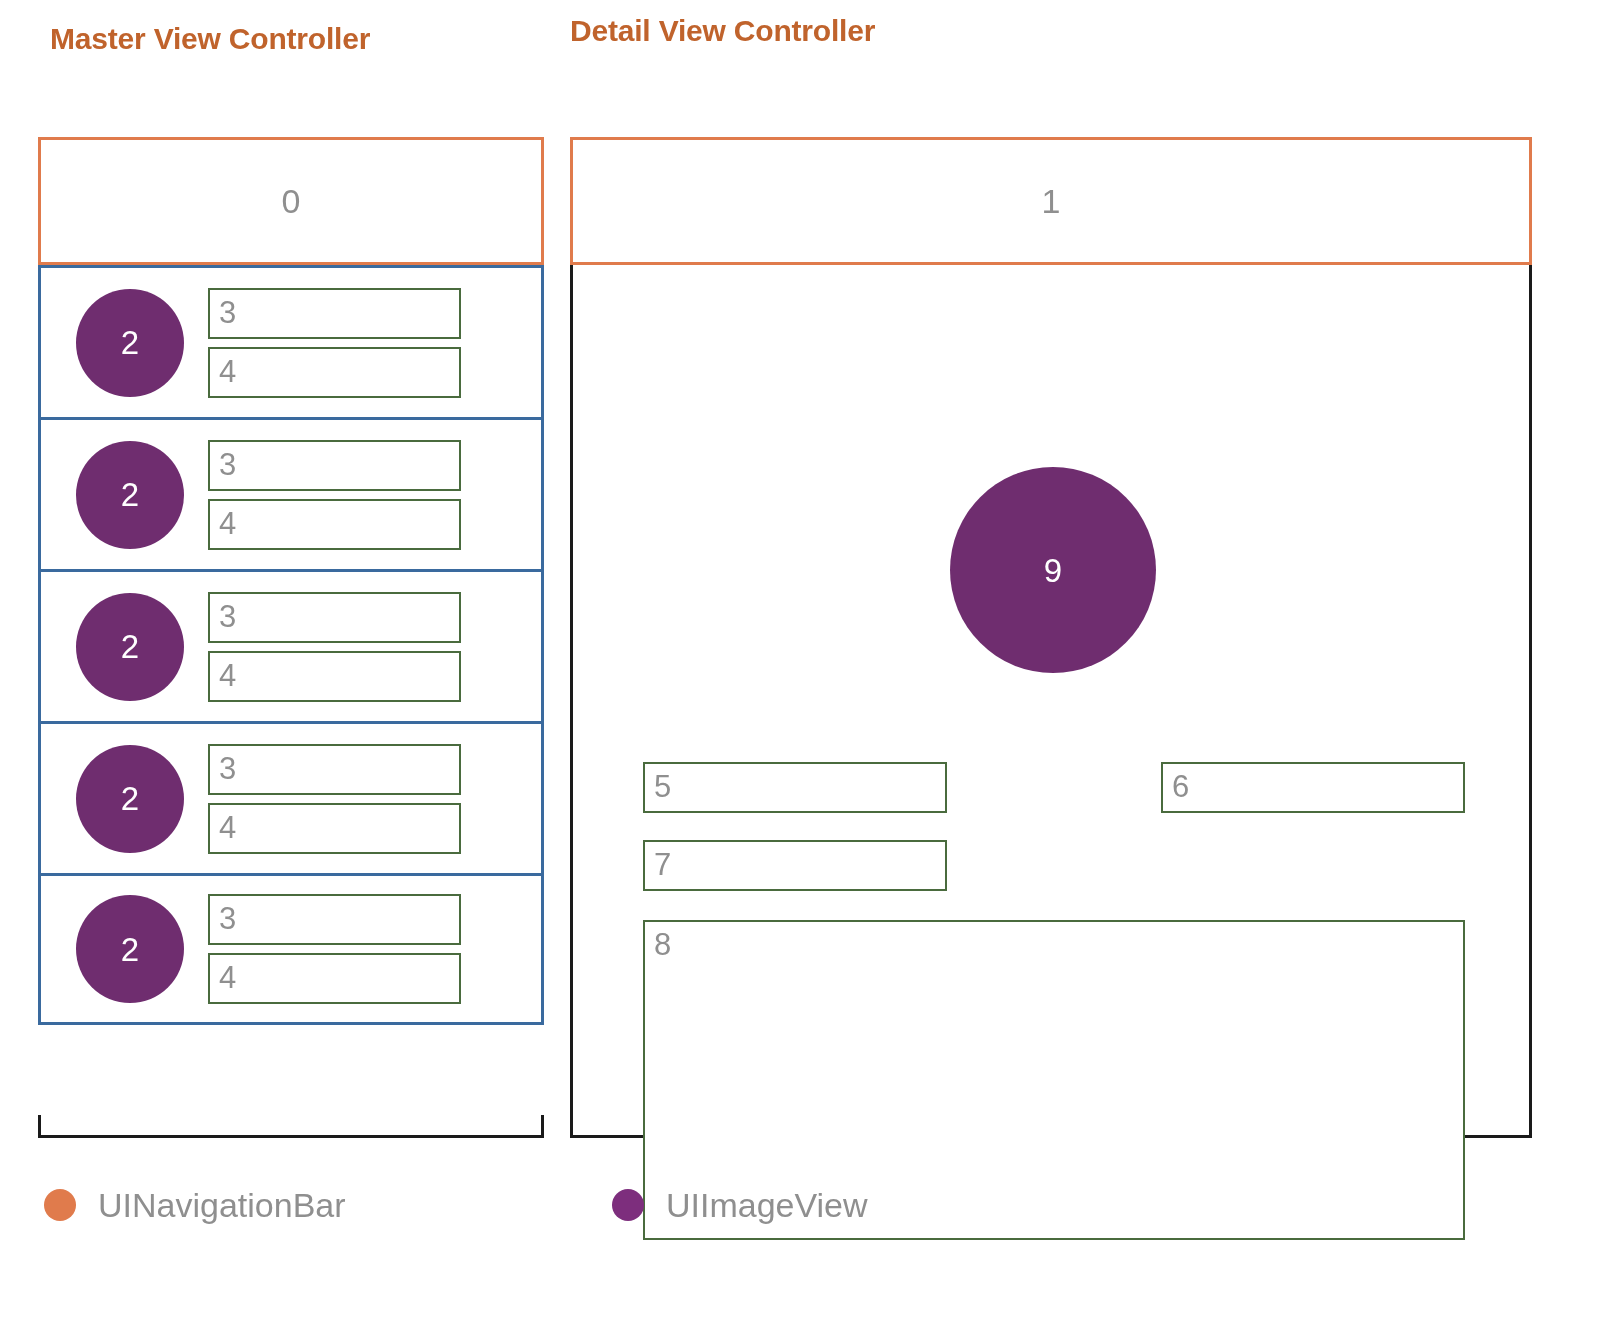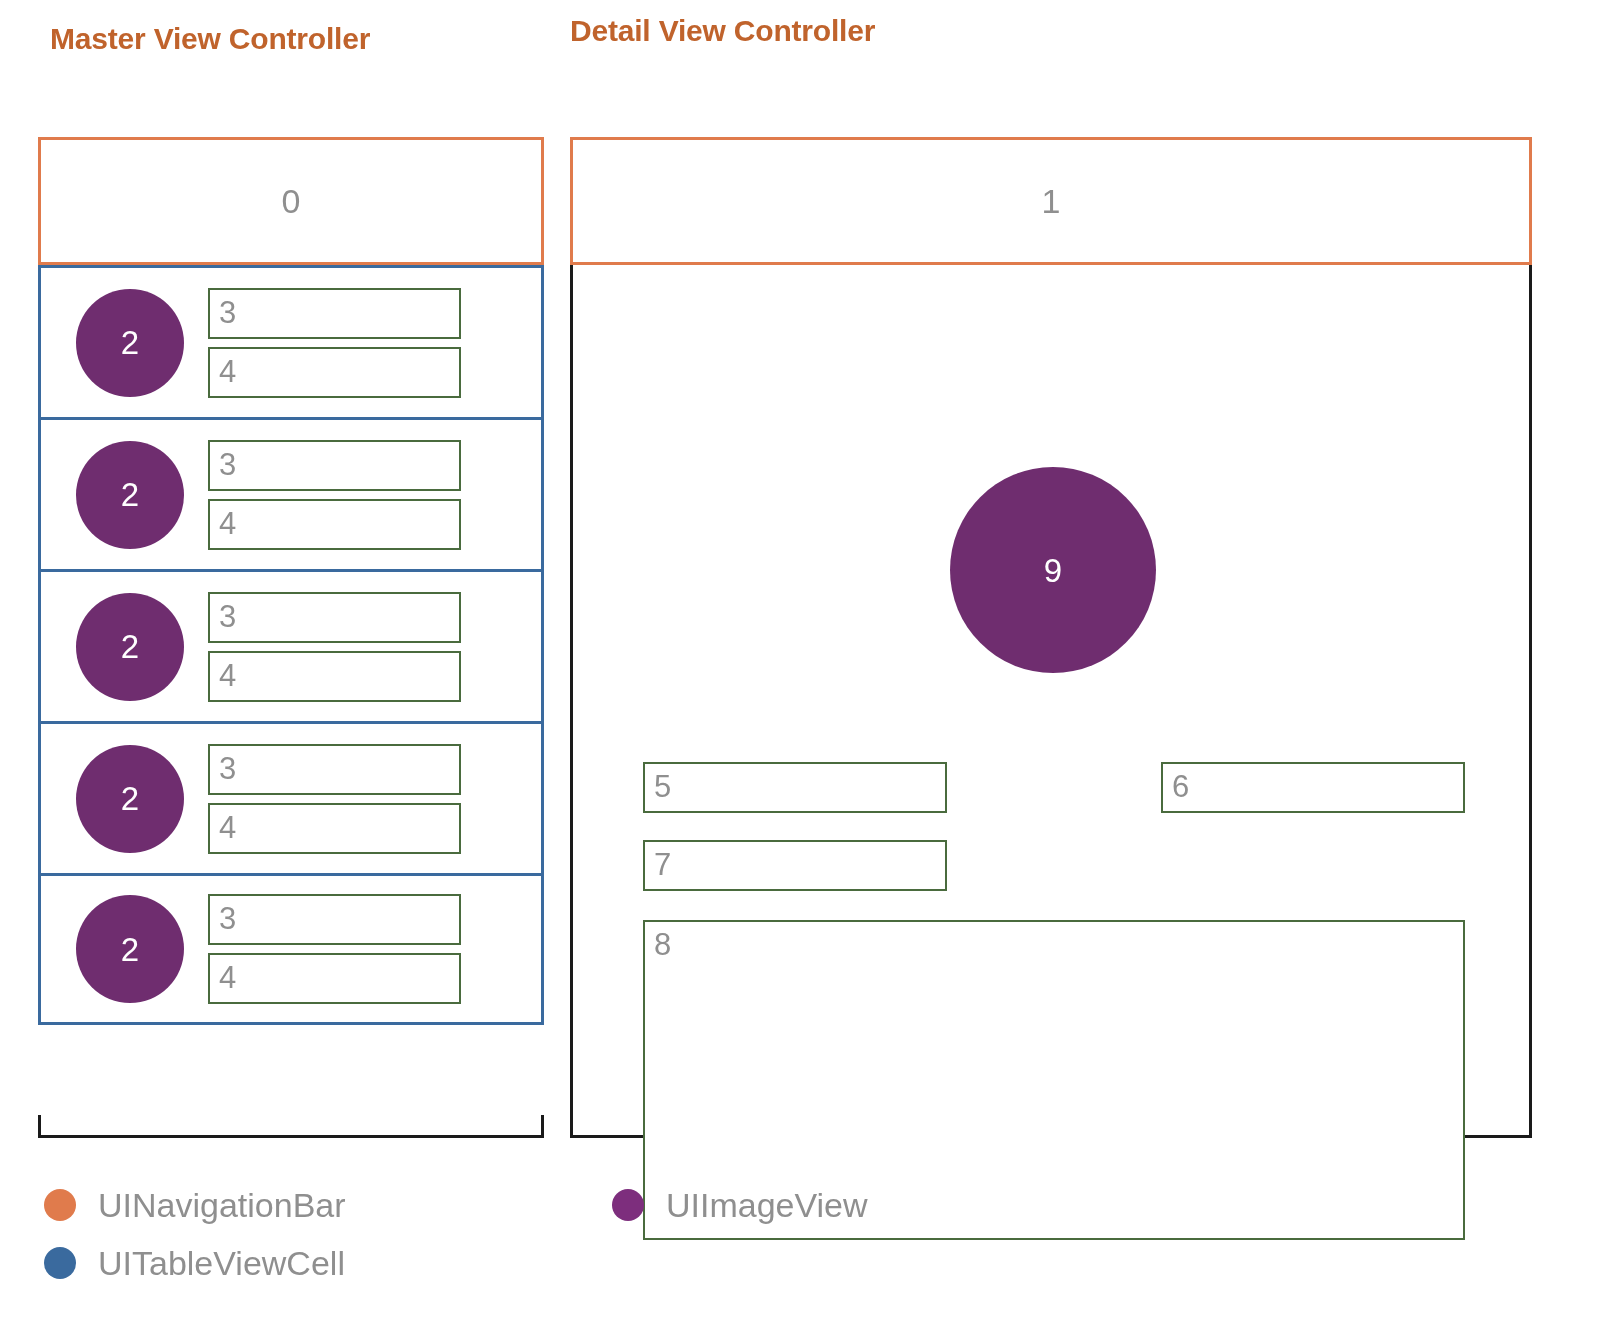--- a/index.html
+++ b/index.html
@@ -272,24 +272,20 @@
     <div class="ui-label" id="detail-label-8">8</div>
 
   </div>
 </div>
 
 <div class="legend-col" id="legend-left">
   <div class="legend-item">
     <span class="legend-dot" style="background:#e07b4c"></span>
     <span class="legend-text">UINavigationBar</span>
   </div>
-  <div class="legend-item">
-    <span class="legend-dot" style="background:#3a6a9e"></span>
-    <span class="legend-text">UITableViewCell</span>
-  </div>
 </div>
 
 <div class="legend-col" id="legend-right">
   <div class="legend-item">
     <span class="legend-dot" style="background:#7d2e7d"></span>
     <span class="legend-text">UIImageView</span>
   </div>
 </div>
 
 </body></html>

